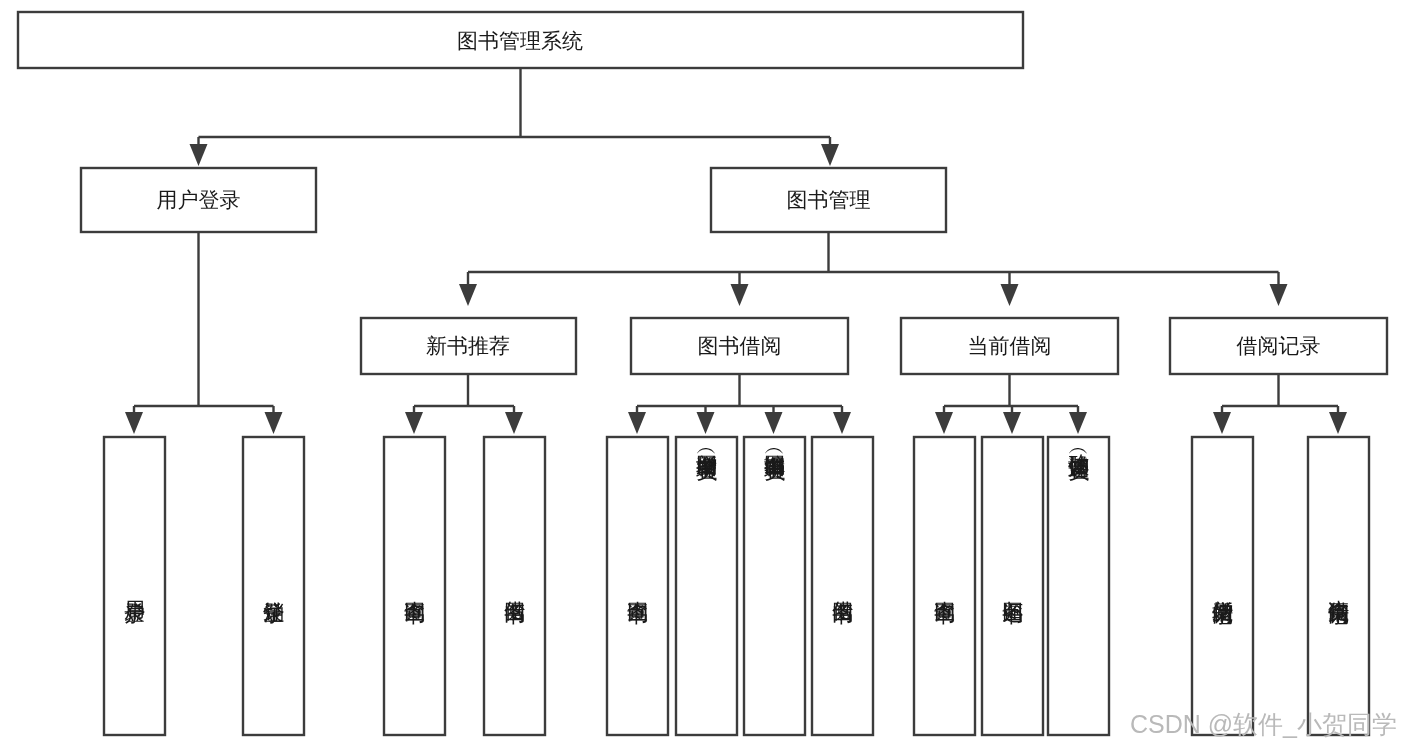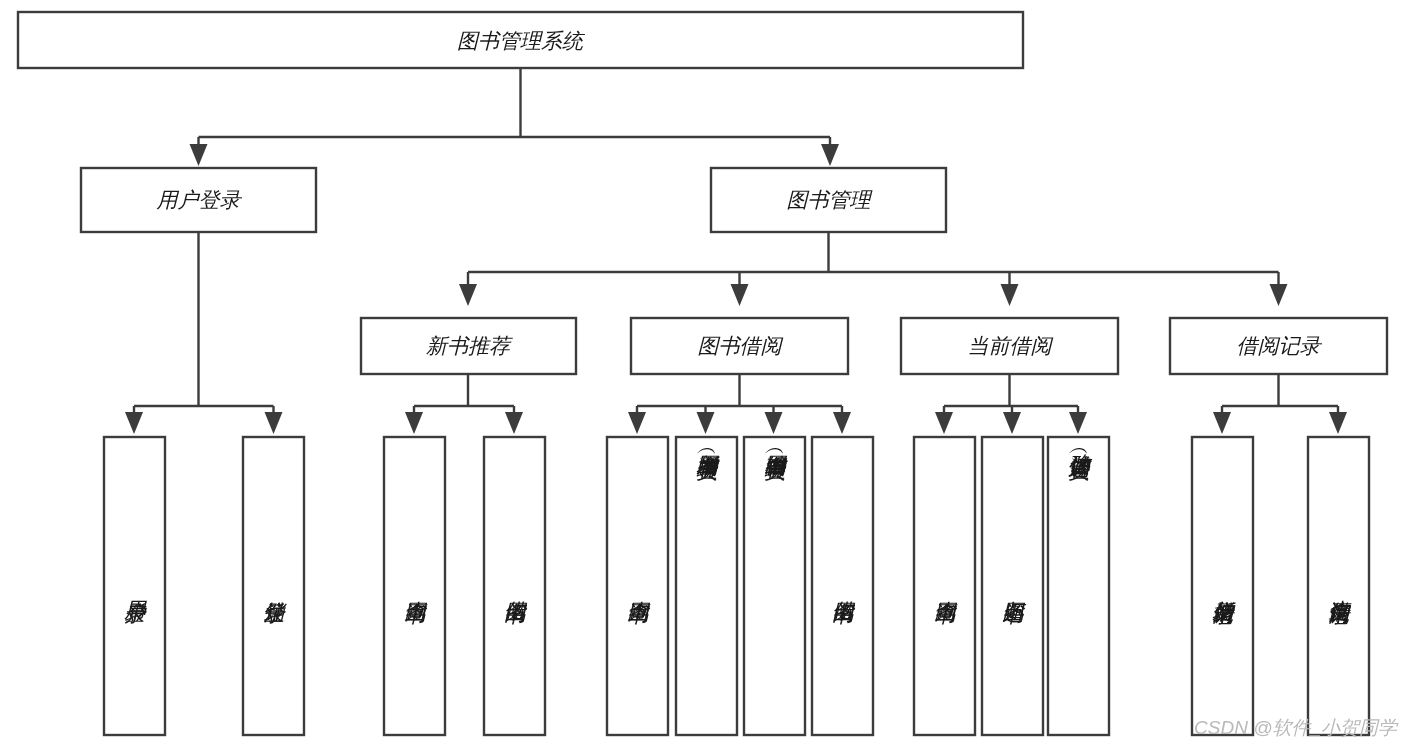--- a/index.html
+++ b/index.html
@@ -10,21 +10,20 @@
   }
   body {
     font-family: "Liberation Sans", "DejaVu Sans", sans-serif;
   }
   #diagram-root {
     position: relative;
     width: 1405px;
     height: 747px;
     background: #ffffff;
     overflow: hidden;
-    font-style: italic;
   }
   svg.diagram-canvas {
     position: absolute;
     left: 0;
     top: 0;
     width: 1405px;
     height: 747px;
     display: block;
   }
   .node-box {
@@ -70,21 +69,21 @@
     color: #1a1a1a;
     letter-spacing: 1px;
     white-space: nowrap;
     text-align: center;
   }
   .watermark {
     position: absolute;
     right: 8px;
     bottom: 6px;
     font-family: "Liberation Sans", "DejaVu Sans", sans-serif;
-    font-size: 19px;
+    font-size: 25px;
     color: #b9b9b9;
     white-space: nowrap;
     pointer-events: none;
   }
 </style>
 </head>
 <body>
 
 <div id="diagram-root">
 

